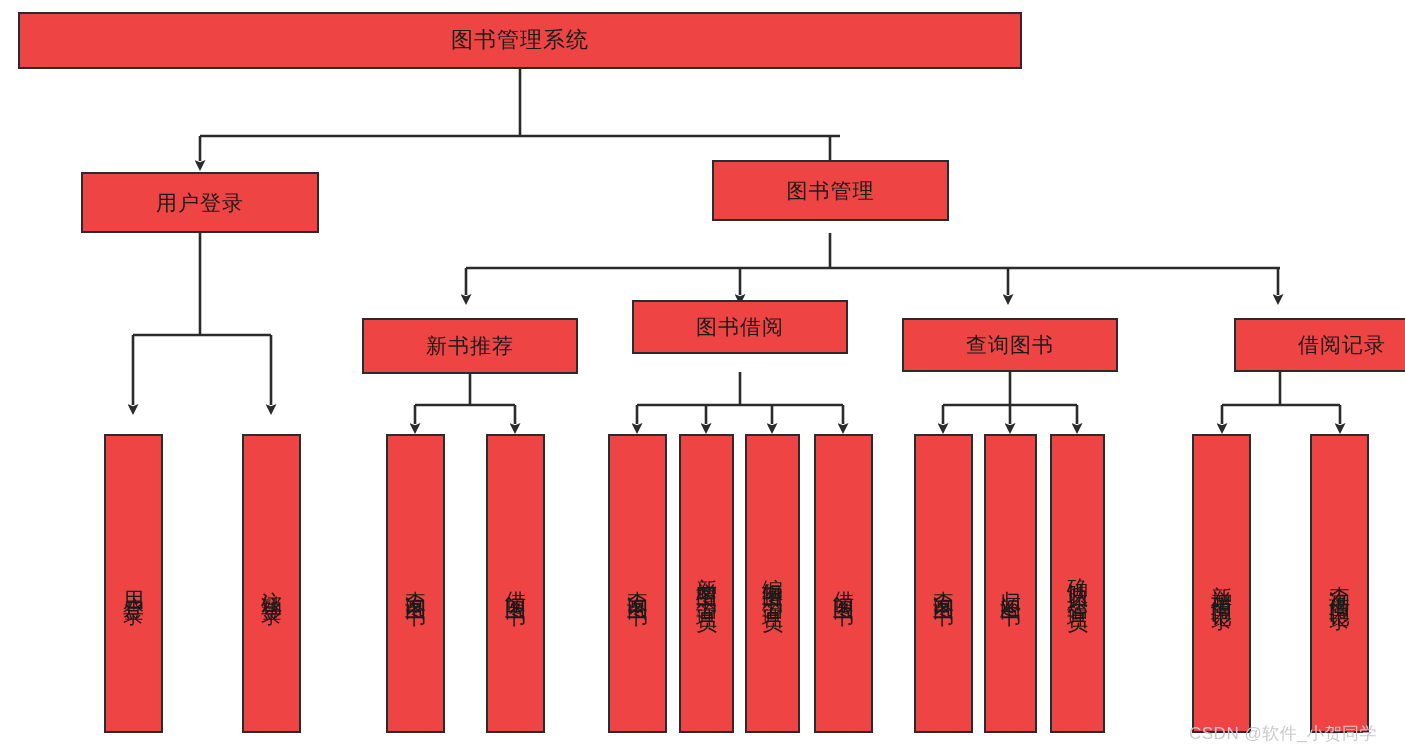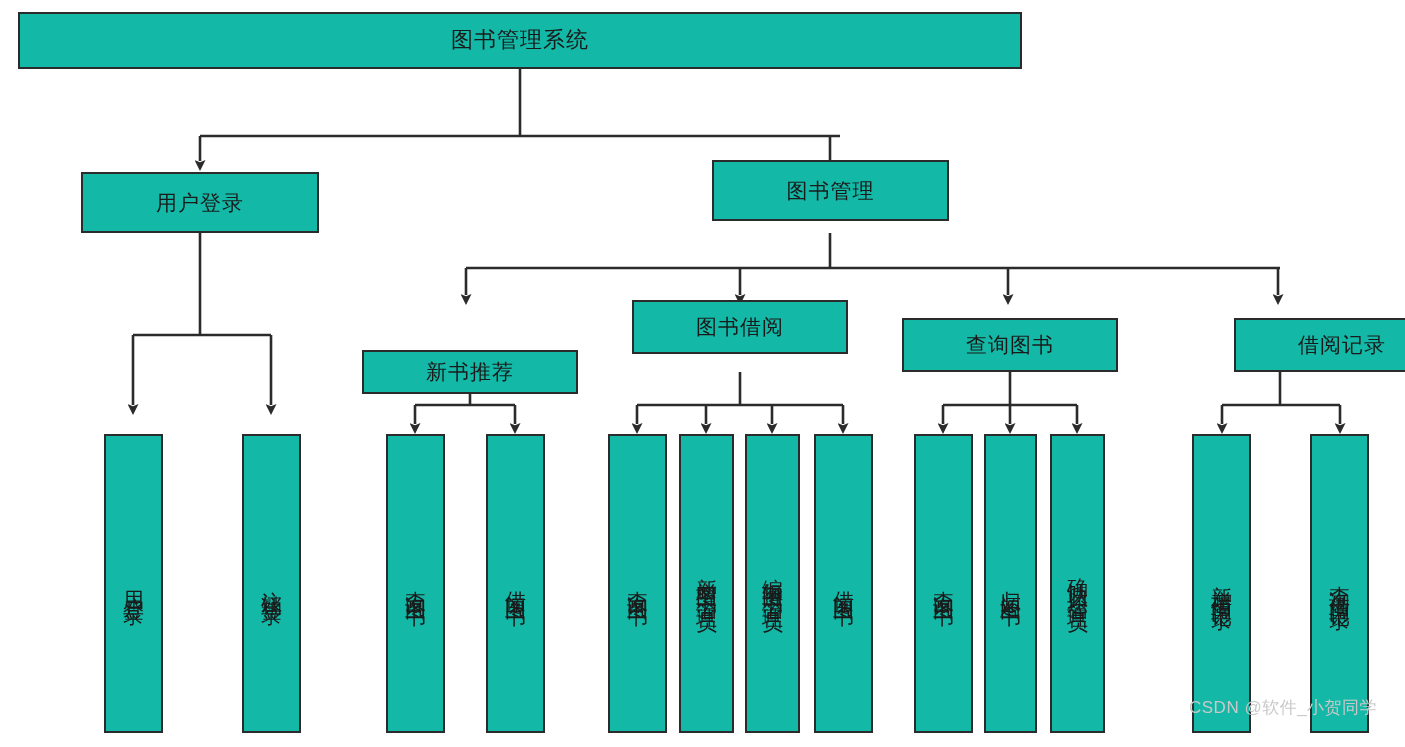--- a/index.html
+++ b/index.html
@@ -22,21 +22,21 @@
     left: 0;
     top: 0;
     width: 1405px;
     height: 747px;
     pointer-events: none;
   }
   .node {
     position: absolute;
     box-sizing: border-box;
     border: 2.5px solid #2b2b2b;
-    background: #14b8a6;
+    background: #ef4444;
     display: flex;
     align-items: center;
     justify-content: center;
     color: #1a1a1a;
     text-align: center;
   }
   .node.horiz {
     font-size: 21px;
     letter-spacing: 1px;
     line-height: 1.2;
@@ -130,21 +130,21 @@
     <span>图书管理系统</span>
   </div>
 
   <div class="node horiz" style="left:81px; top:172px; width:238px; height:61px;">
     <span>用户登录</span>
   </div>
   <div class="node horiz" style="left:712px; top:160px; width:237px; height:61px;">
     <span>图书管理</span>
   </div>
 
-  <div class="node horiz" style="left:362px; top:318px; width:216px; height:44px;margin-top:32px;">
+  <div class="node horiz" style="left:362px; top:318px; width:216px; height:56px;">
     <span>新书推荐</span>
   </div>
   <div class="node horiz" style="left:632px; top:300px; width:216px; height:54px;">
     <span>图书借阅</span>
   </div>
   <div class="node horiz" style="left:902px; top:318px; width:216px; height:54px;">
     <span>查询图书</span>
   </div>
   <div class="node horiz" style="left:1234px; top:318px; width:216px; height:54px;">
     <span>借阅记录</span>
@@ -187,15 +187,15 @@
     <span>确认归还（管理员）</span>
   </div>
 
   <div class="node vert" style="left:1192px; top:434px; width:59px; height:299px;">
     <span>新增借阅记录</span>
   </div>
   <div class="node vert" style="left:1310px; top:434px; width:59px; height:299px;">
     <span>查询借阅记录</span>
   </div>
 
-  <div class="watermark" style="left:1189px; top:696px;">CSDN @软件_小贺同学</div>
+  <div class="watermark" style="left:1189px; top:722px;">CSDN @软件_小贺同学</div>
 
 </div>
 
 </body></html>

